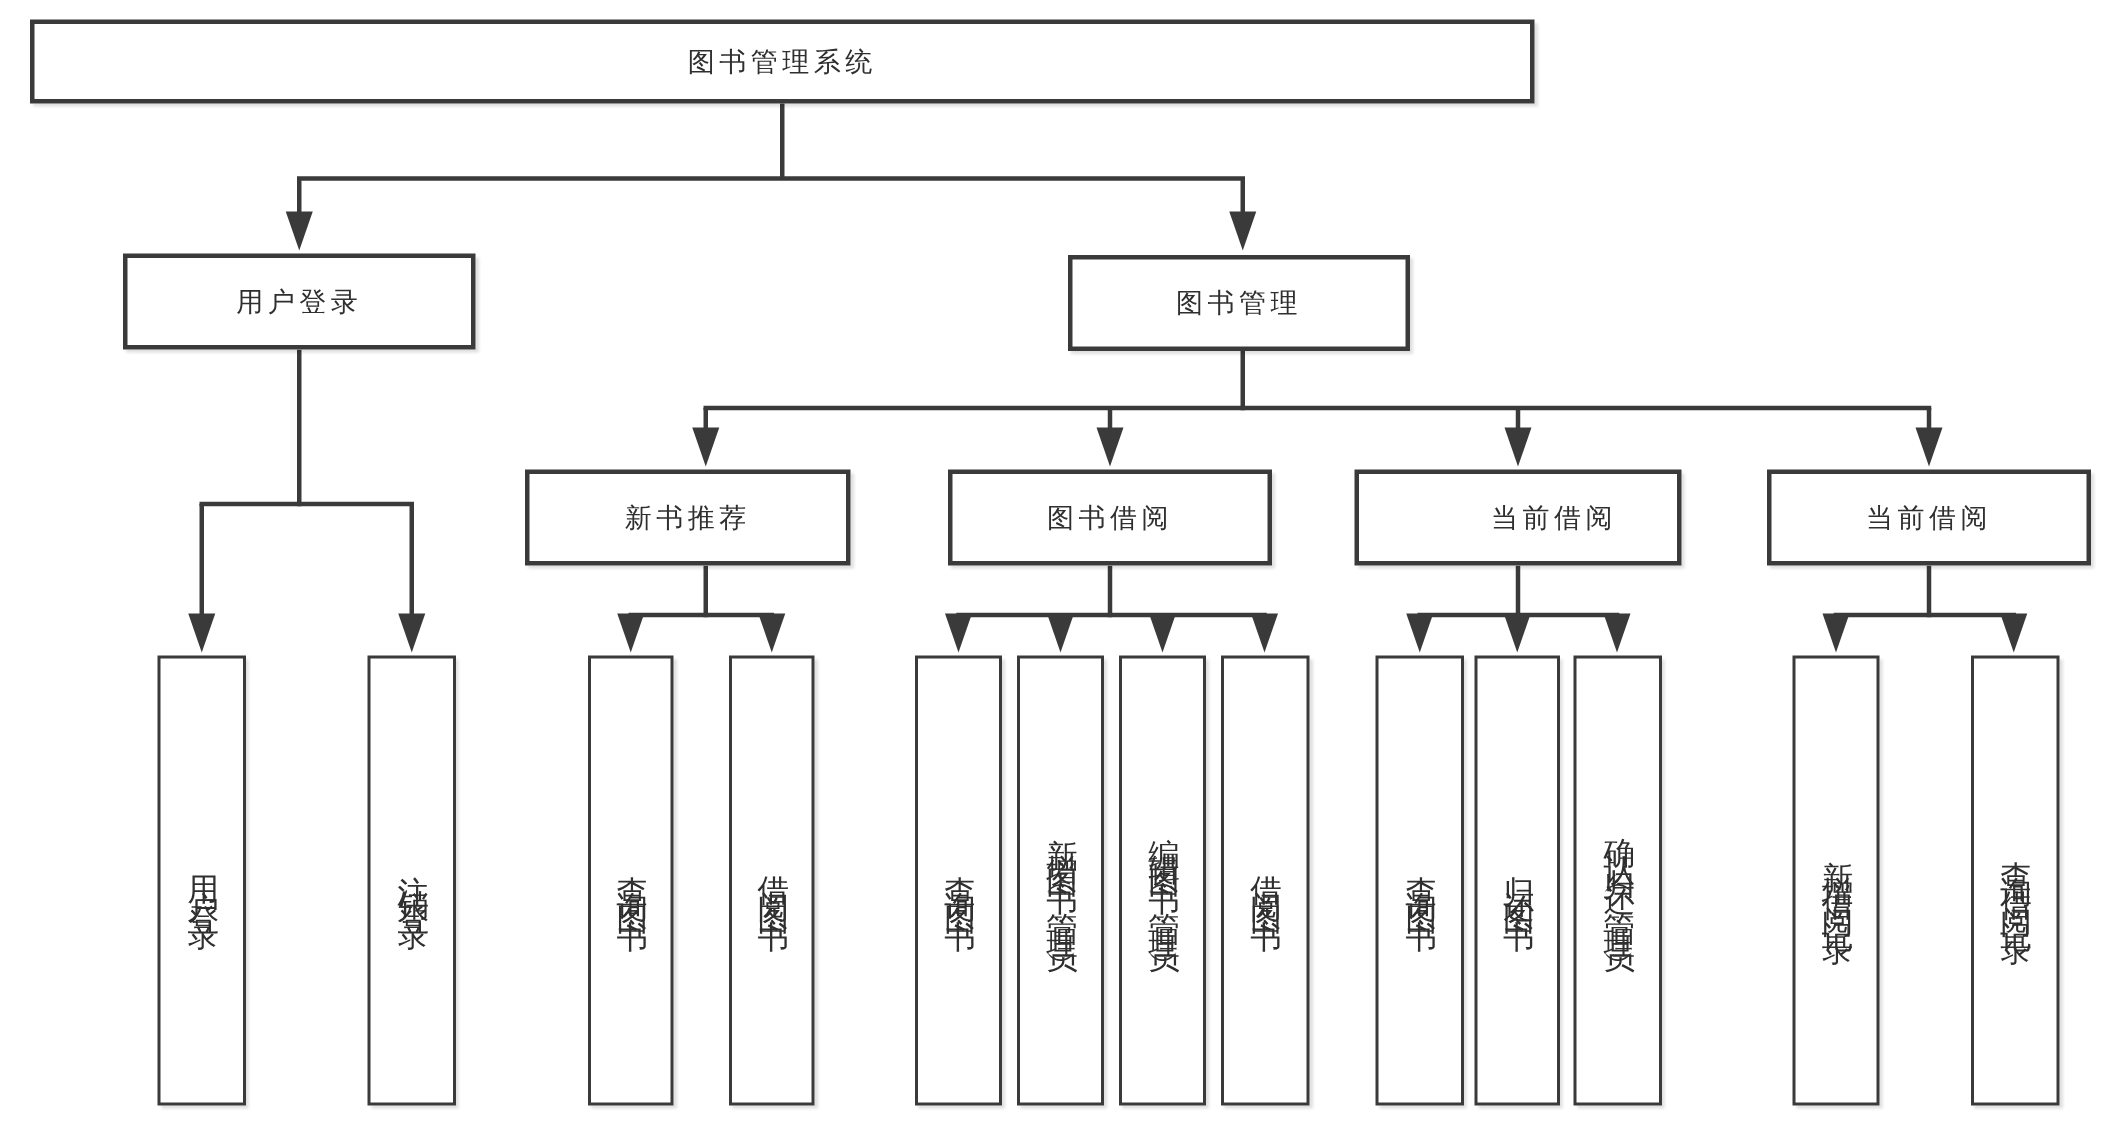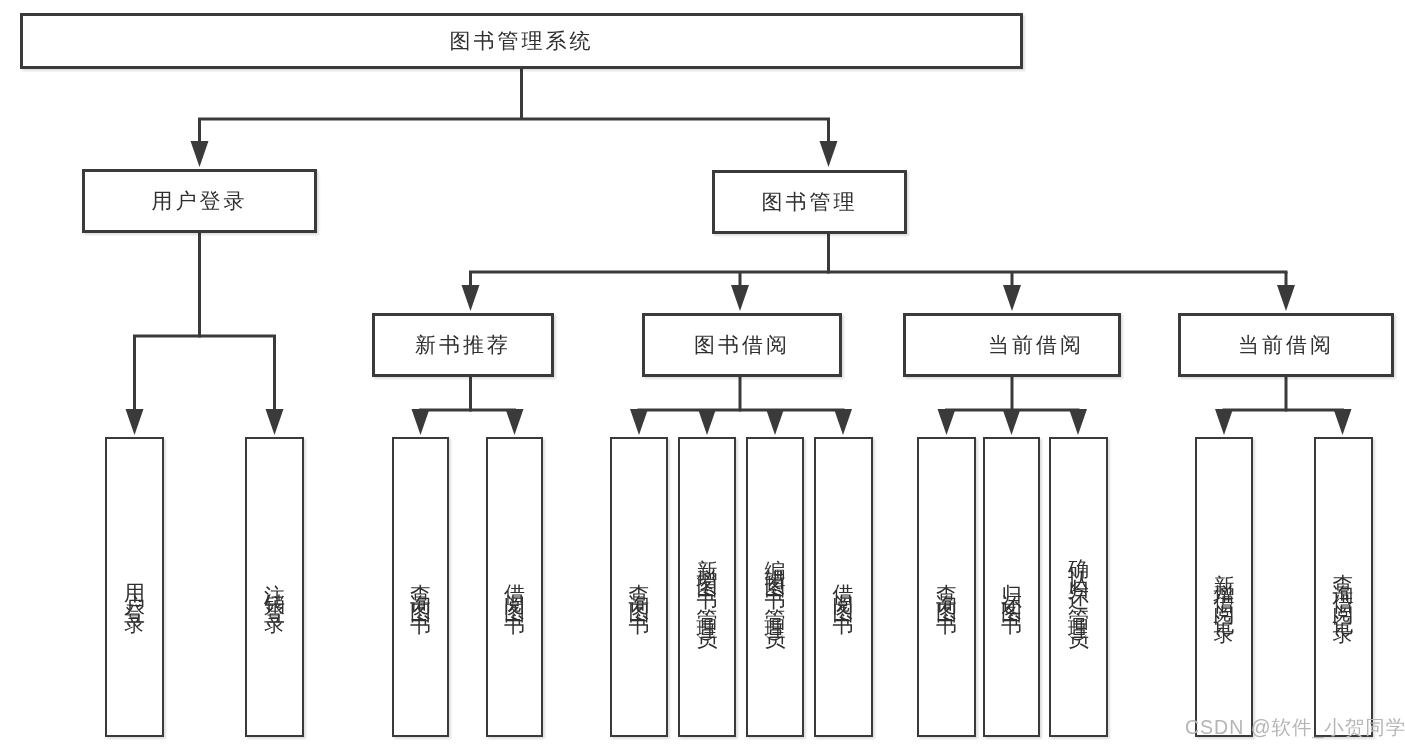--- a/index.html
+++ b/index.html
@@ -19,21 +19,21 @@
   }
   .node {
     position: absolute;
     box-sizing: border-box;
     background: #ffffff;
     border: 3px solid var(--line, #3a3a3a);
     color: var(--text, #2f2f2f);
     display: flex;
     align-items: center;
     justify-content: center;
-    font-size: 21px;
+    font-size: 18px;
     letter-spacing: 3px;
     z-index: 2;
     box-shadow: 2px 2px 2px rgba(0,0,0,0.13);
     white-space: nowrap;
   }
   .node.leaf {
     border-width: 2.5px;
     writing-mode: vertical-rl;
     text-orientation: mixed;
     letter-spacing: 10px;
@@ -113,24 +113,24 @@
       <polygon points="1069,409 1087,409 1078,435"></polygon>
 
       <polygon points="1215,409 1233,409 1224,435"></polygon>
       <polygon points="1333.5,409 1351.5,409 1342.5,435"></polygon>
     </g>
   </svg>
 
   <div class="node" style="left:20px; top:13px; width:1003px; height:56px;">图书管理系统</div>
 
   <div class="node" style="left:82px; top:169px; width:235px; height:64px;">用户登录</div>
-  <div class="node" style="left:712px; top:170px; width:195px; height:64px;">图书管理</div>
+  <div class="node" style="left:712px; top:170px; width:228px; height:64px;">图书管理</div>
 
-  <div class="node" style="left:372px; top:313px; width:182px; height:64px;">新书推荐</div>
-  <div class="node" style="left:632px; top:313px; width:200px; height:64px;margin-left:10px;">图书借阅</div>
+  <div class="node" style="left:350px; top:313px; width:217px; height:64px;">新书推荐</div>
+  <div class="node" style="left:632px; top:313px; width:216px; height:64px;">图书借阅</div>
   <div class="node" style="left:903px; top:313px; width:218px; height:64px;padding-left:48px;">当前借阅</div>
   <div class="node" style="left:1178px; top:313px; width:216px; height:64px;">当前借阅</div>
 
   <div class="node leaf" style="left:105px; top:437px; width:59px; height:300px;">用户登录</div>
   <div class="node leaf" style="left:245px; top:437px; width:59px; height:300px;">注销登录</div>
 
   <div class="node leaf" style="left:392px; top:437px; width:57px; height:300px;">查询图书</div>
   <div class="node leaf" style="left:486px; top:437px; width:57px; height:300px;">借阅图书</div>
 
   <div class="node leaf" style="left:610px; top:437px; width:58px; height:300px;">查询图书</div>
@@ -138,15 +138,14 @@
   <div class="node leaf" style="left:746px; top:437px; width:58px; height:300px;">编辑图书（管理员）</div>
   <div class="node leaf" style="left:813.5px; top:437px; width:59px; height:300px;">借阅图书</div>
 
   <div class="node leaf" style="left:917px; top:437px; width:59px; height:300px;">查询图书</div>
   <div class="node leaf" style="left:983px; top:437px; width:57px; height:300px;">归还图书</div>
   <div class="node leaf" style="left:1049px; top:437px; width:59px; height:300px;">确认归还（管理员）</div>
 
   <div class="node leaf" style="left:1195px; top:437px; width:58px; height:300px;">新增借阅记录</div>
   <div class="node leaf" style="left:1313.5px; top:437px; width:59px; height:300px;">查询借阅记录</div>
 
-  <div class="watermark">CSDN @软件_小贺同学</div>
 
 </div>
 
 </body></html>

